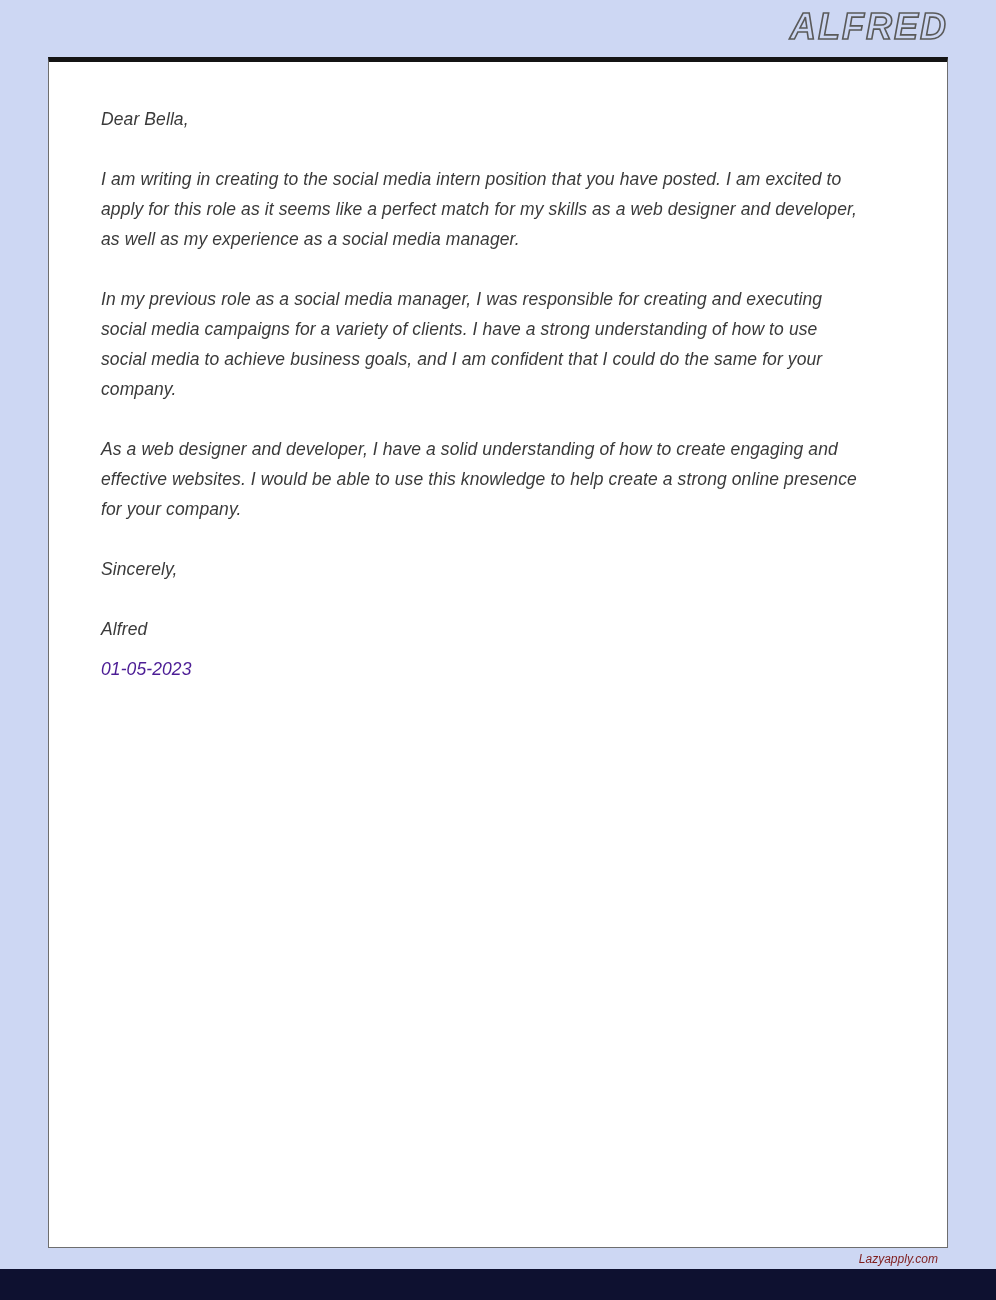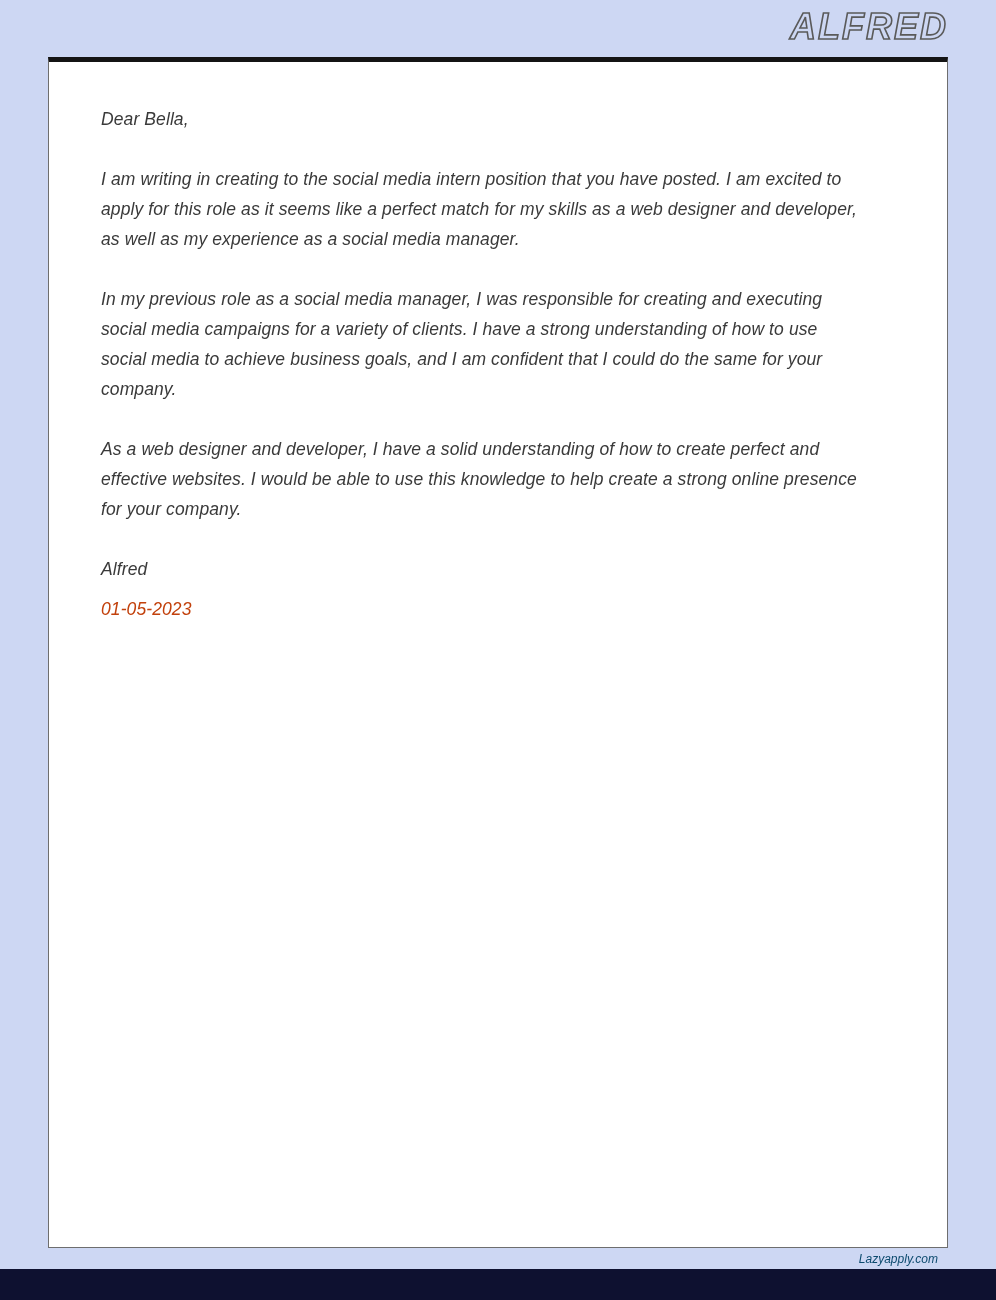--- a/index.html
+++ b/index.html
@@ -58,31 +58,31 @@
     line-height: 30px;
     margin-bottom: 30px;
     letter-spacing: 0.1px;
   }
 
   .page p.tight {
     margin-bottom: 30px;
   }
 
   .date {
-    color: #c2410c;
+    color: #4c1d95;
     margin-top: -20px;
   }
 
   
   .footer {
     position: absolute;
     right: 58px;
     bottom: 34px;
     font-size: 12px;
-    color: #0c4a6e;
+    color: #7f1d1d;
   }
 
   .bottom-bar {
     position: absolute;
     left: 0;
     right: 0;
     bottom: 0;
     height: 31px;
     background: #0e1130;
   }
@@ -97,24 +97,25 @@
   </div>
 
   <div class="page">
 
     <p>Dear Bella,</p>
 
     <p>I am writing in creating to the social media intern position that you have posted. I am excited to apply for this role as it seems like a perfect match for my skills as a web designer and developer, as well as my experience as a social media manager.</p>
 
     <p>In my previous role as a social media manager, I was responsible for creating and executing social media campaigns for a variety of clients. I have a strong understanding of how to use social media to achieve business goals, and I am confident that I could do the same for your company.</p>
 
-    <p>As a web designer and developer, I have a solid understanding of how to create perfect and effective websites. I would be able to use this knowledge to help create a strong online presence for your company.</p>
+    <p>As a web designer and developer, I have a solid understanding of how to create engaging and effective websites. I would be able to use this knowledge to help create a strong online presence for your company.</p>
 
 
 
+    <p>Sincerely,</p>
 
     <p class="tight">Alfred</p>
 
     <p class="date">01-05-2023</p>
 
   </div>
 
   <div class="footer">
     <span>Lazyapply.com</span>
   </div>

